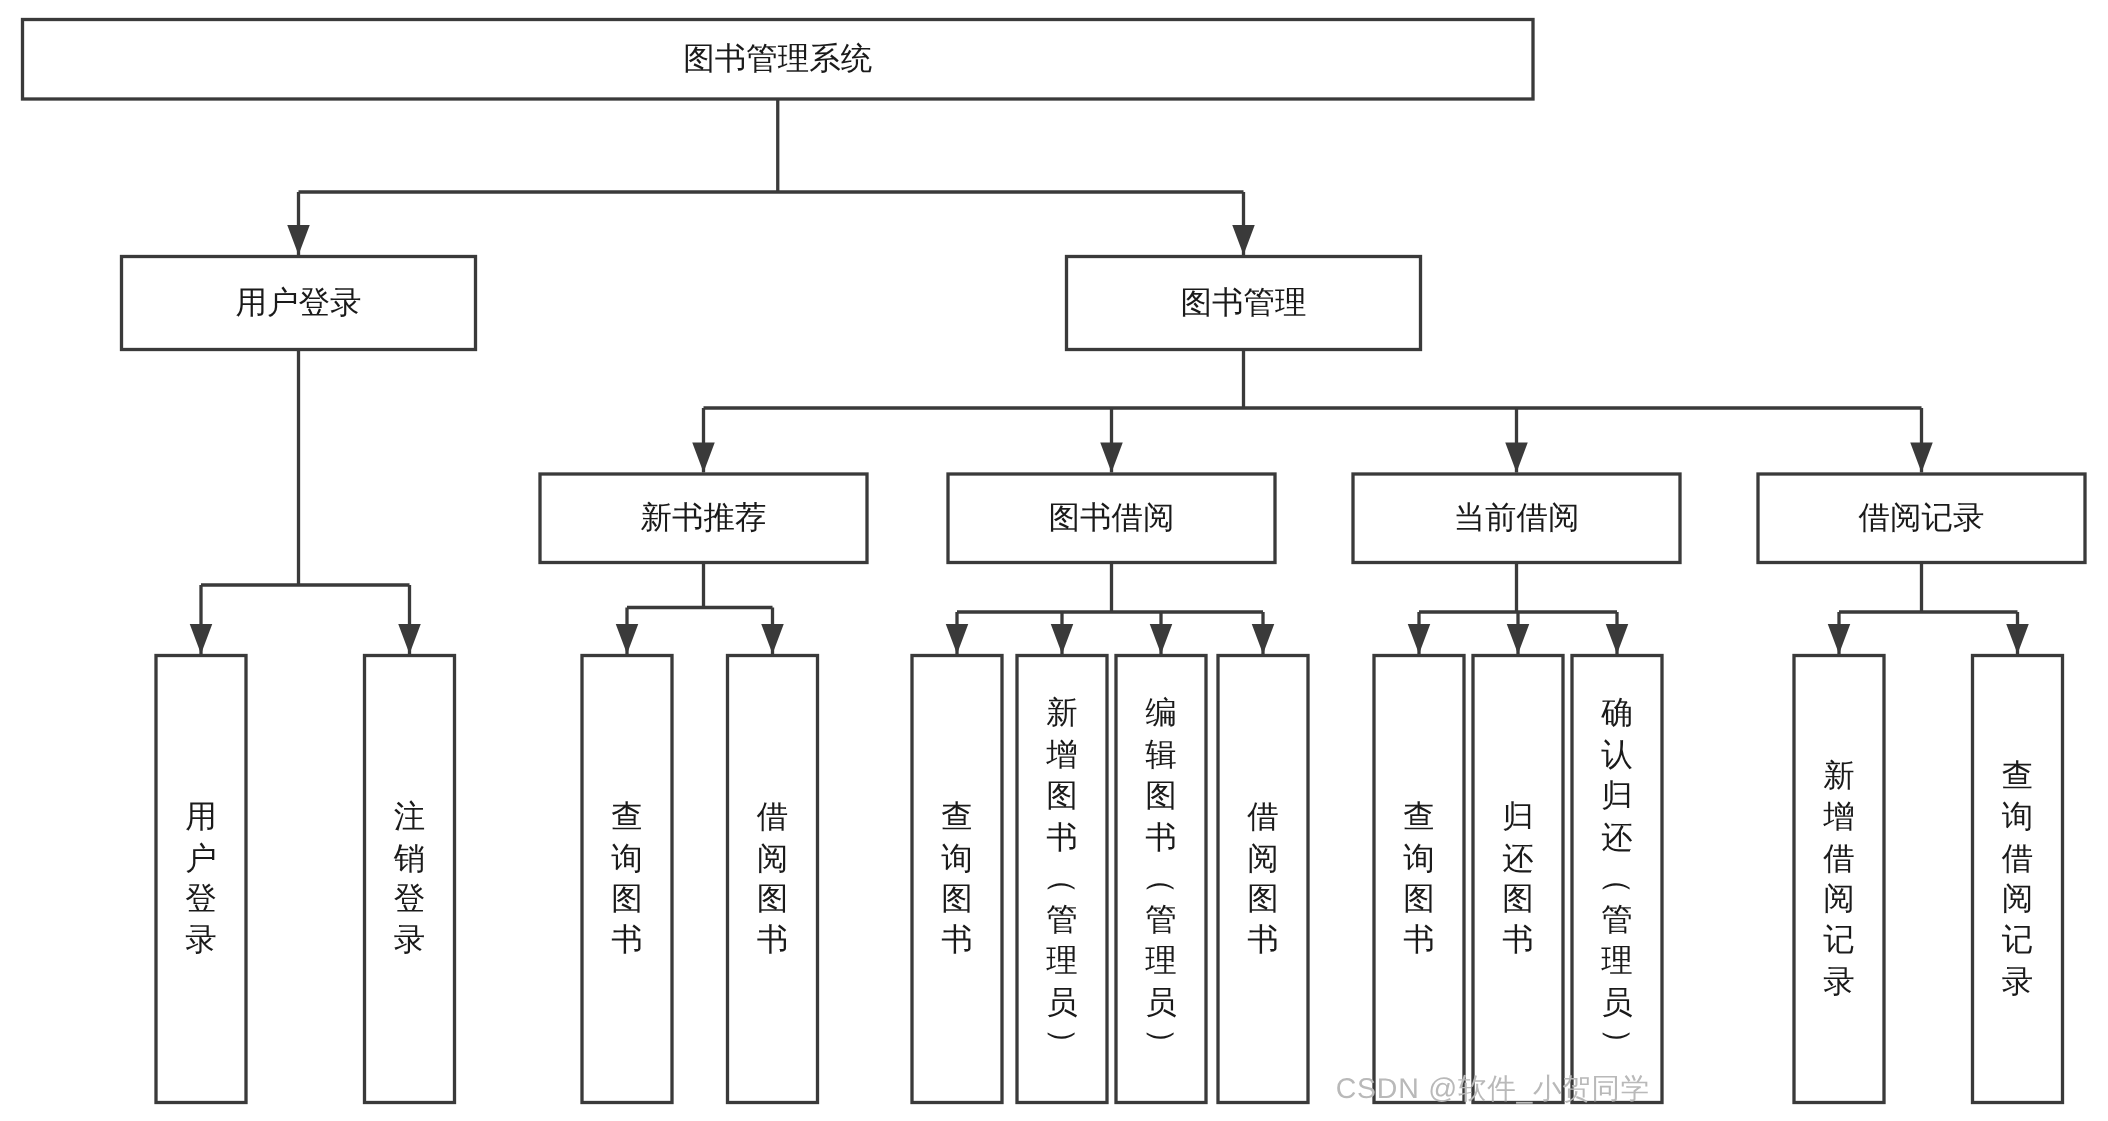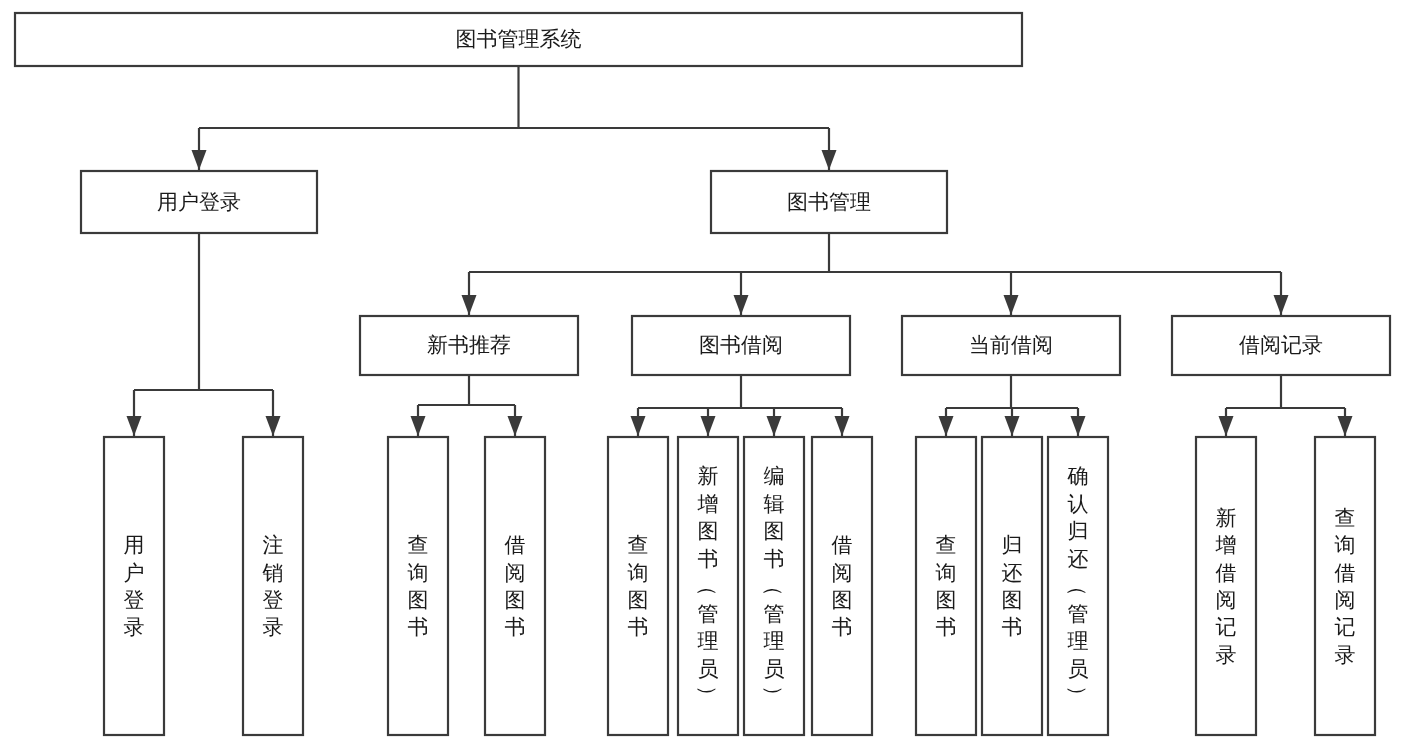--- a/index.html
+++ b/index.html
@@ -263,14 +263,15 @@
       <div class="v-text-holder" style="left: 1315px; width: 60px; top: 503.59px;">
         <span class="v-char" style="height: 27.47px; line-height: 27.47px;">查</span>
         <span class="v-char" style="height: 27.47px; line-height: 27.47px;">询</span>
         <span class="v-char" style="height: 27.47px; line-height: 27.47px;">借</span>
         <span class="v-char" style="height: 27.47px; line-height: 27.47px;">阅</span>
         <span class="v-char" style="height: 27.47px; line-height: 27.47px;">记</span>
         <span class="v-char" style="height: 27.47px; line-height: 27.47px;">录</span>
       </div>
     </div>
 
+  <div class="watermark">CSDN @软件_小贺同学</div>
 
 </div>
 
 </body></html>

